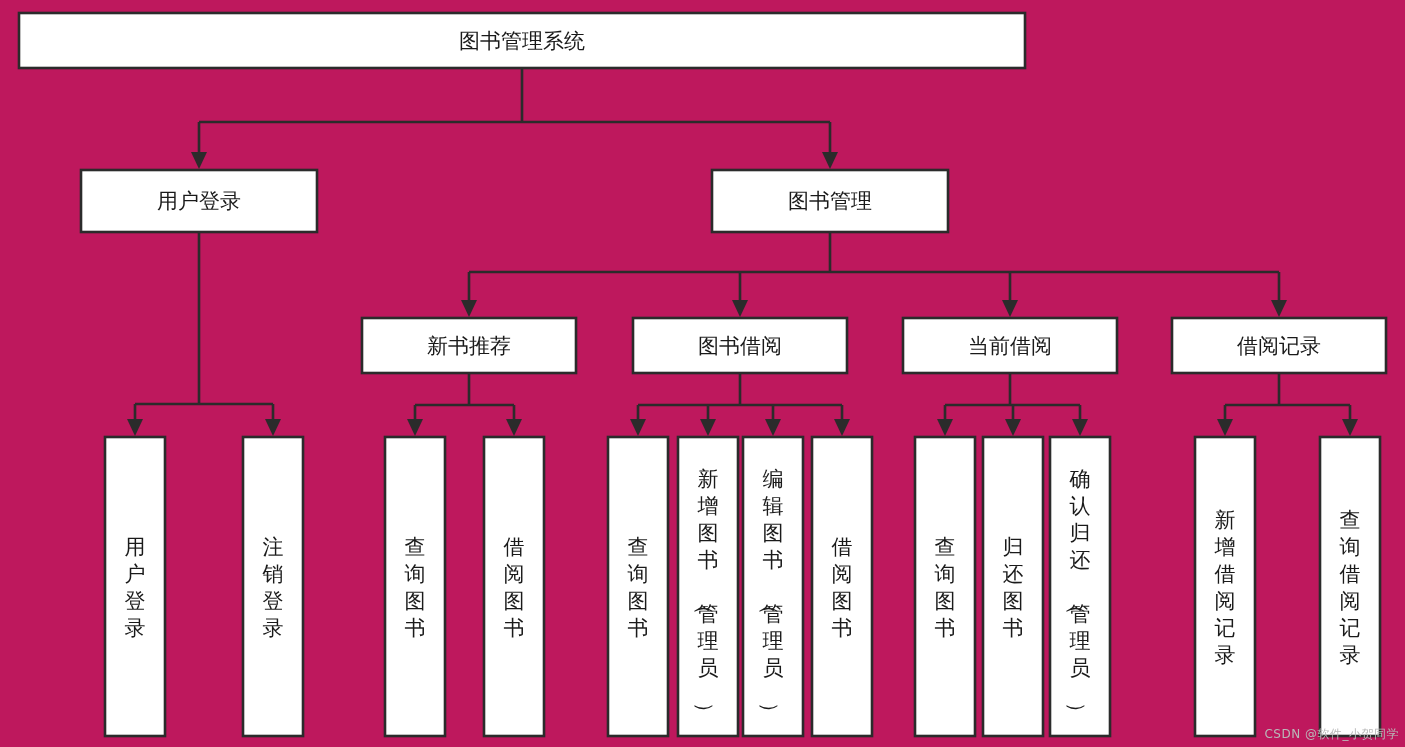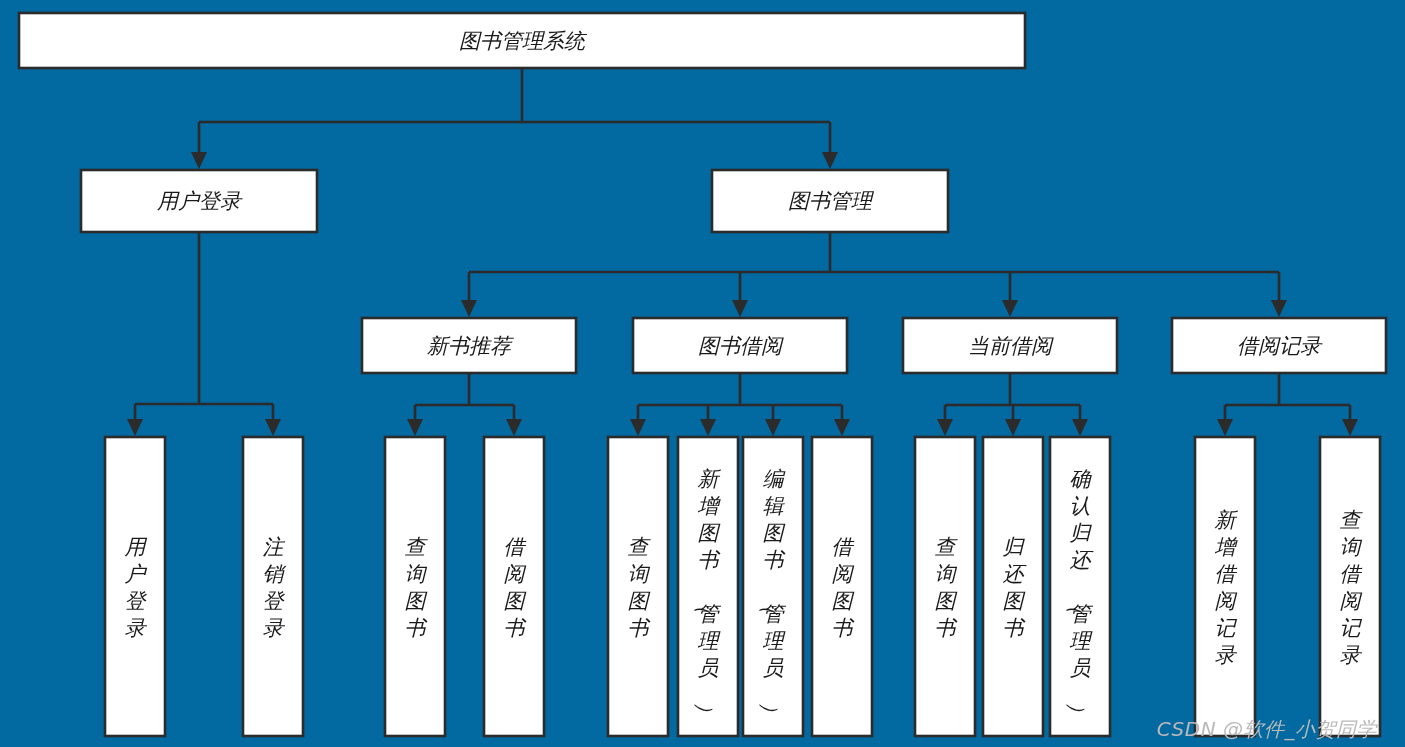--- a/index.html
+++ b/index.html
@@ -11,22 +11,21 @@
   body {
     width: 1405px;
     height: 747px;
     overflow: hidden;
     font-family: "DejaVu Sans", "Liberation Sans", sans-serif;
   }
   #diagram-root {
     position: relative;
     width: 1405px;
     height: 747px;
-    background: #0369a1;
-    font-style: italic;
+    background: #be185d;
   }
   svg.diagram-canvas {
     position: absolute;
     top: 0;
     left: 0;
     width: 1405px;
     height: 747px;
     display: block;
   }
   .node-box {
@@ -52,24 +51,24 @@
     dominant-baseline: middle;
   }
   .node-label-vertical {
     fill: #1a1a1a;
     font-family: "DejaVu Sans", "Liberation Sans", sans-serif;
     font-size: 21px;
     text-anchor: middle;
   }
   .watermark {
     position: absolute;
-    right: 28px;
+    right: 6px;
     bottom: 4px;
     color: #b9b9b9;
-    font-size: 20px;
+    font-size: 12px;
     font-family: "DejaVu Sans", "Liberation Sans", sans-serif;
     letter-spacing: 0.5px;
     white-space: nowrap;
     pointer-events: none;
   }
 </style>
 </head>
 <body>
 
 <div id="diagram-root">

